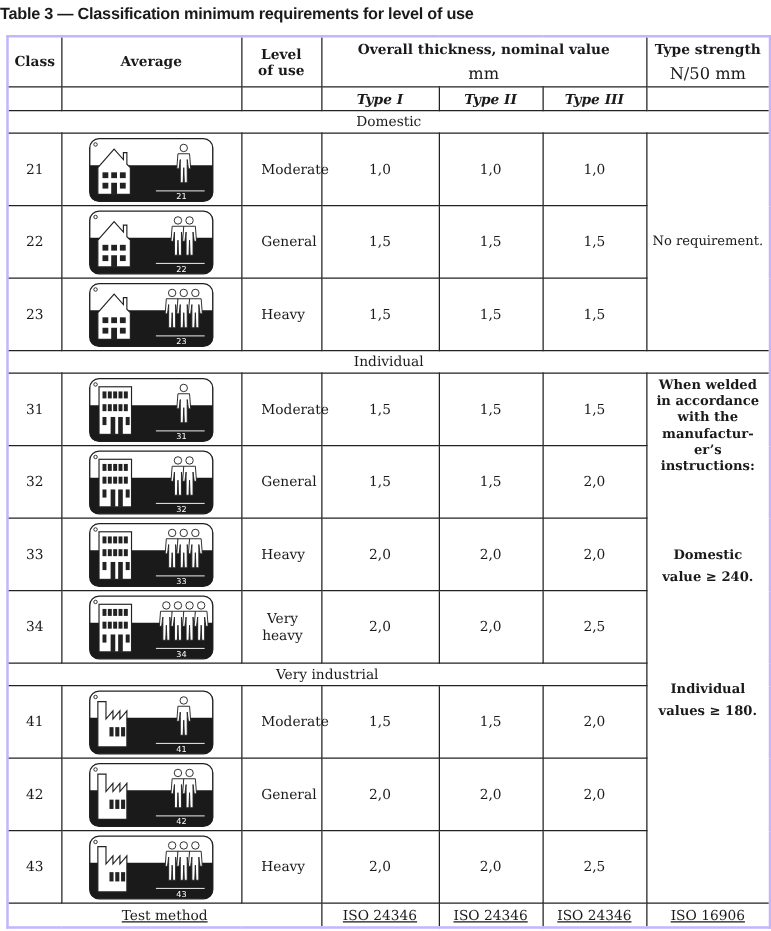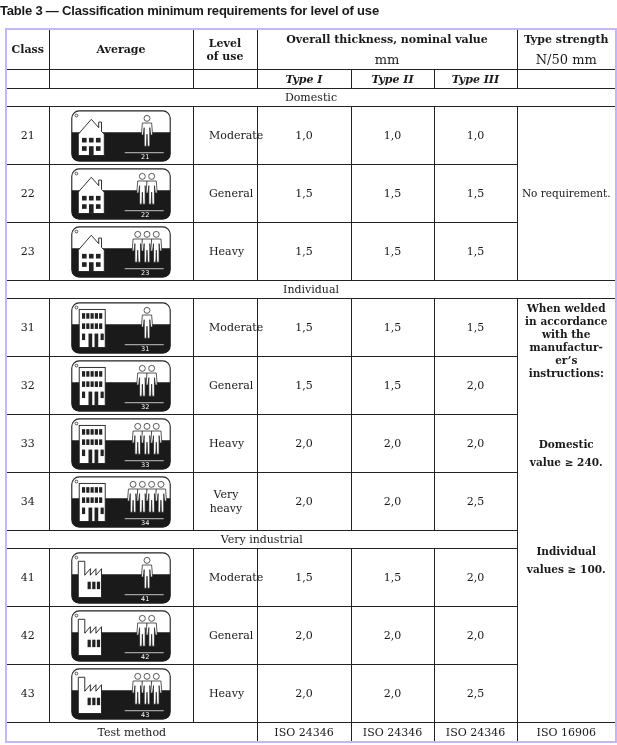--- a/index.html
+++ b/index.html
@@ -14,21 +14,21 @@
                vertical-align: middle; }
   table.main { border: 2px solid #c4b5fd; }
   th { font-weight: bold; font-family: "DejaVu Serif", serif; font-size: 11px; }
   .hdr-row th { height: 39px; }
   .sub-row th { height: 18px; font-style: italic; }
   .group td { height: 17px; text-align: left; font-weight: normal; padding-left: 3px; font-size: 11px; margin-top: 11px; }
   .data td { height: 57px; }
   .lvl { text-align: center; padding-left: 2px !important; }
   .unit { font-weight: normal; display: block; margin-top: 6px; font-size: 13px; }
   .seam { font-size: 10.5px; line-height: 13px; margin-left: 31px; }
-  .foot td { height: 18px; text-align: left; padding-left: 3px; }
+  .foot td { height: 18px; text-align: left; padding-left: 3px; text-decoration: underline; }
   .sym { display: block; margin: 0 auto; }
   .seam-cell { vertical-align: top !important; font-weight: bold; }
 </style>
 </head>
 <body>
 
 <div class="title">Table 3 — Classification minimum requirements for level of use</div>
 
 <table class="main">
   <colgroup>
@@ -209,21 +209,21 @@
       <td>1,5</td>
       <td>1,5</td>
       <td>1,5</td>
       <td rowspan="9" class="seam seam-cell">
         <div style="padding:3px 2px 0;">When welded in accordance with the manufactur-er’s instructions:</div>
         <div style="height:58px"></div>
         <div>Domestic</div>
         <div style="margin-top:5px">value ≥ 240.</div>
         <div style="height:76px"></div>
         <div>Individual</div>
-        <div style="margin-top:5px">values ≥ 100.</div>
+        <div style="margin-top:5px">values ≥ 180.</div>
       </td>
     </tr>
       <tr class="data">
       <td>32</td>
       <td><span><svg class="sym" width="108" height="52" viewBox="0 0 108 56">
     <rect x="1" y="1" width="106" height="54" rx="8" fill="#fff" stroke="#222" stroke-width="1.2"></rect>
     <path d="M1 24 H107 V47 Q107 55 99 55 H9 Q1 55 1 47 Z" fill="#1a1a1a"></path>
     <circle cx="6" cy="6" r="1.5" fill="none" stroke="#222" stroke-width="0.8"></circle>
     <rect x="9" y="8" width="28" height="41" fill="#fff" stroke="#222" stroke-width="1"></rect>
       <g fill="#222">

